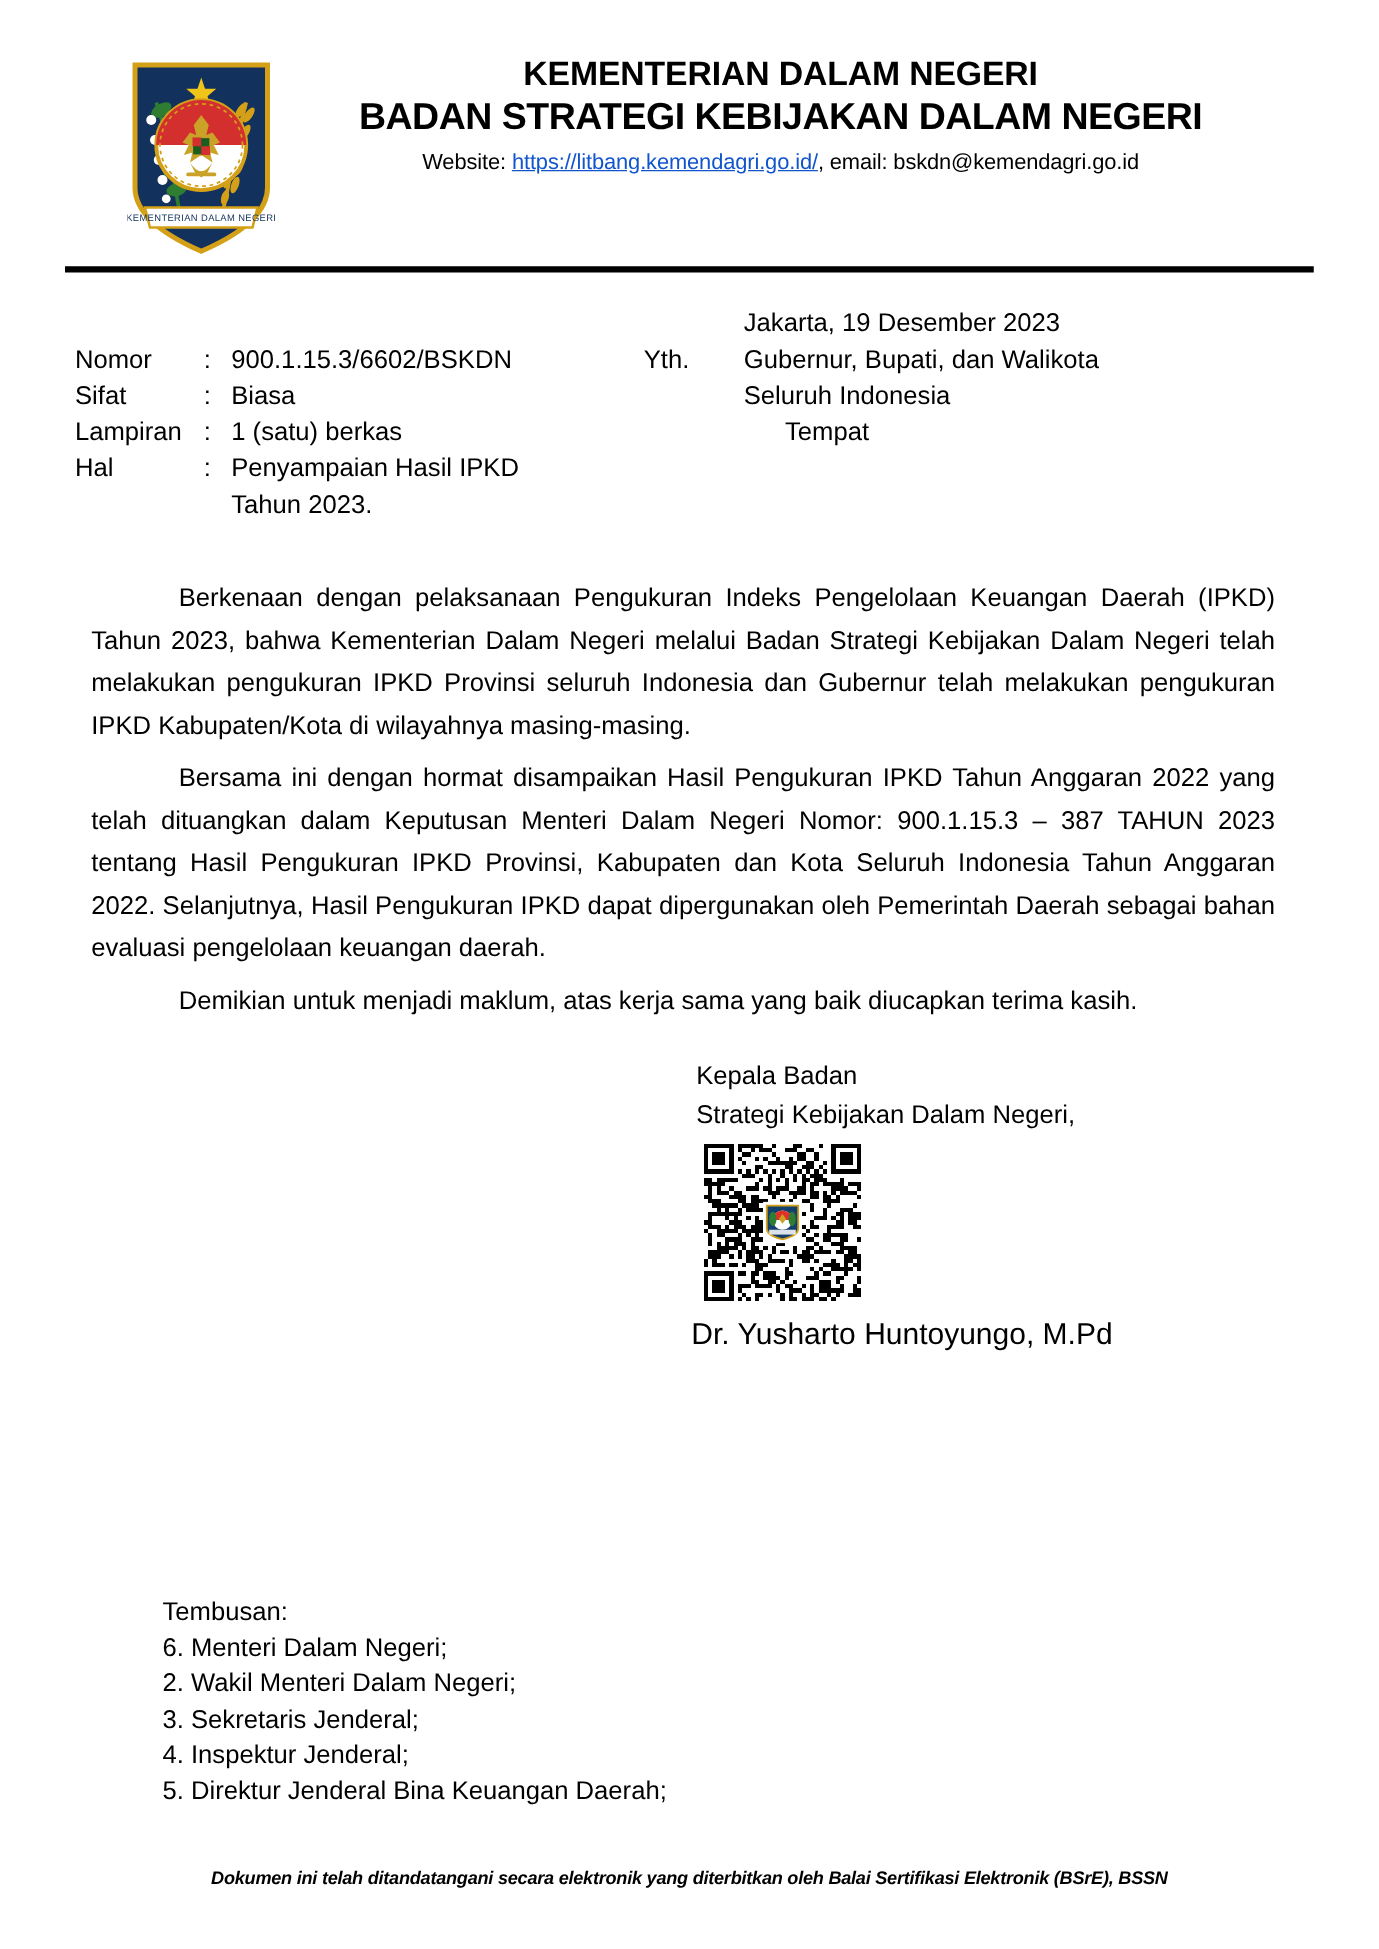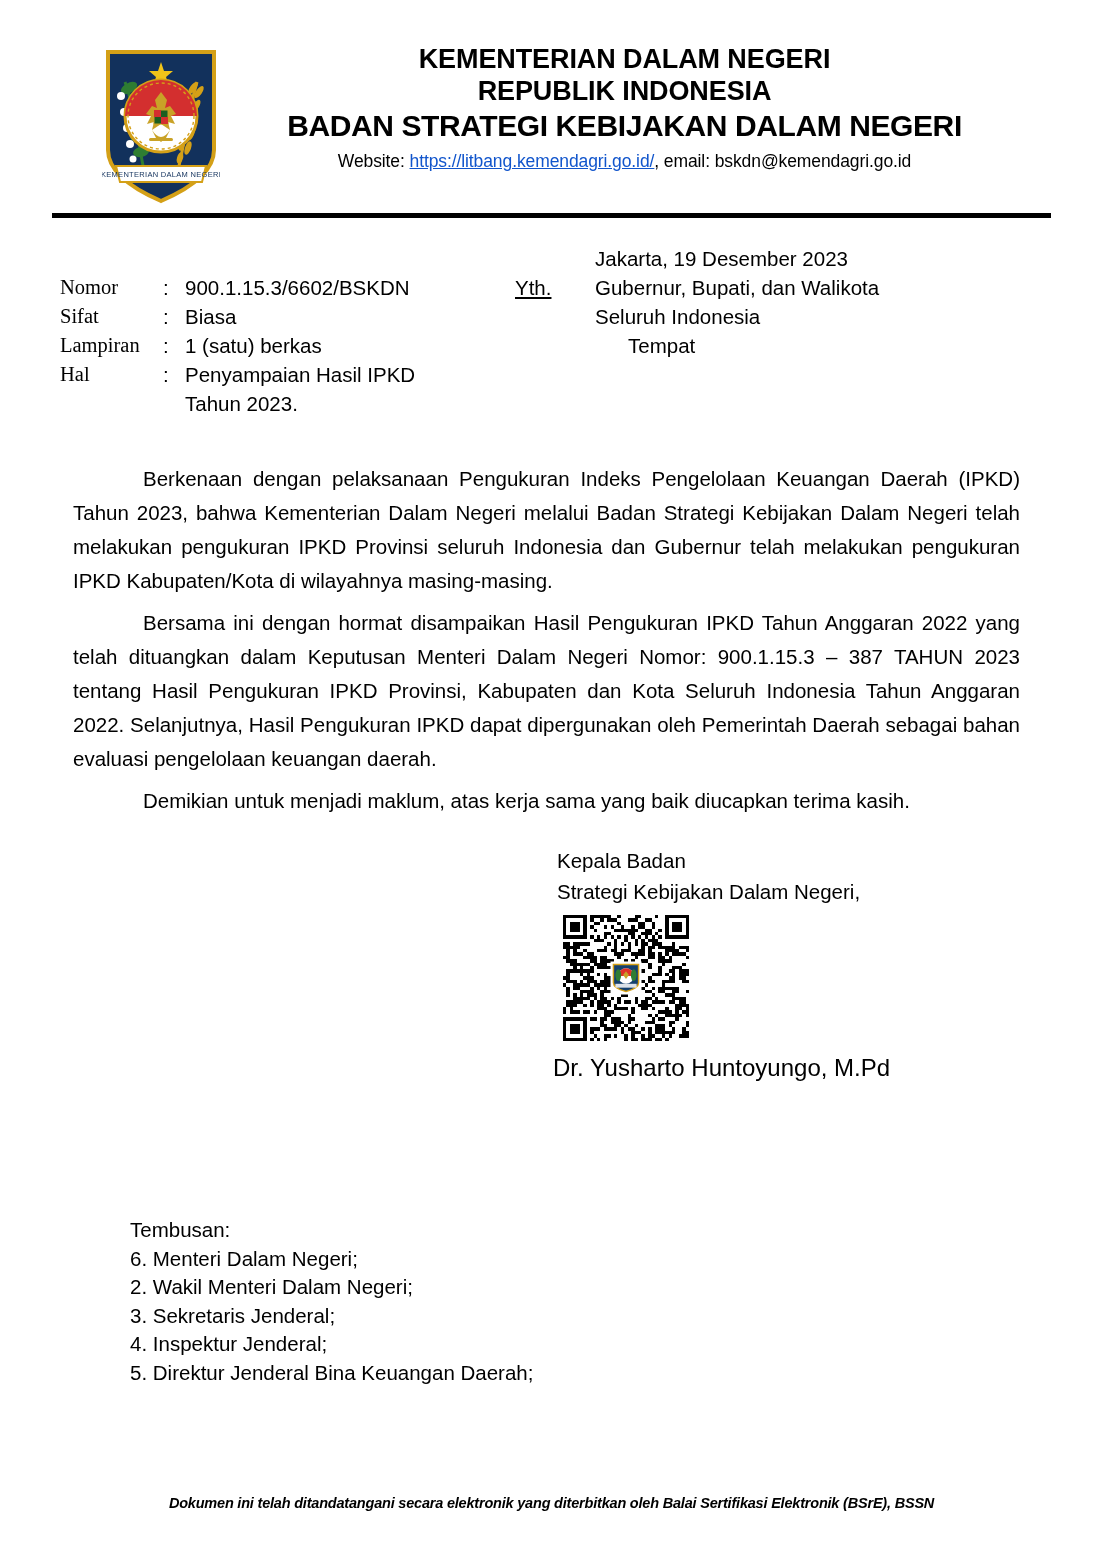--- a/index.html
+++ b/index.html
@@ -73,35 +73,34 @@
     font-size: 20.5px;
     line-height: 29px;
     display: flex;
   }
   .meta-left {
     width: 455px;
     flex: 0 0 455px;
     padding-top: 29px;
   }
   .meta-row { display: flex; }
-  .meta-label { width: 103px; flex: 0 0 103px; font-family: Liberation Serif, serif; }
+  .meta-label { width: 103px; flex: 0 0 103px; }
   .meta-colon { width: 22px; flex: 0 0 22px; }
   .meta-val { flex: 1 1 auto; }
   .meta-cont { padding-left: 125px; }
 
   .meta-right {
     flex: 1 1 auto;
     display: flex;
     position: relative;
   }
   .yth {
     width: 80px;
     flex: 0 0 80px;
     padding-top: 29px;
-    text-decoration: underline;
   }
   .addressee { flex: 1 1 auto; }
   .addressee .indent { padding-left: 33px; }
 
   
   .body-wrap {
     margin: 44px 83px 0 73px;
     font-size: 20.5px;
     line-height: 34px;
   }
@@ -143,21 +142,21 @@
   .sign-name {
     margin-top: 11px;
     margin-left: -4px;
     font-size: 24px;
   }
 
   
   .tembusan {
     position: absolute;
     left: 130px;
-    top: 1216px;
+    top: 1276px;
     font-size: 20.5px;
     line-height: 28.5px;
   }
   .tembusan ol {
     margin: 0;
     padding: 0;
     list-style: none;
   }
   .tembusan li { white-space: nowrap; }
 
@@ -235,21 +234,20 @@
 
       <g>
         <path d="M14 120 L104 120 L100 136 L18 136 Z" fill="#ffffff" stroke="#d4a017" stroke-width="2"></path>
         <text x="59" y="131" font-family="'Liberation Sans', sans-serif" font-size="7.5" fill="#12315c" text-anchor="middle" letter-spacing="0.3">KEMENTERIAN DALAM NEGERI</text>
       </g>
     </svg>
   </div>
 
   <div class="kop-text">
     <div class="kop-line1">KEMENTERIAN DALAM NEGERI</div>
-    <div class="kop-line2">REPUBLIK INDONESIA</div>
     <div class="kop-line3">BADAN STRATEGI KEBIJAKAN DALAM NEGERI</div>
     <div class="kop-addr">
       <div>
         <span>Website: </span><a href="#">https://litbang.kemendagri.go.id/</a><span>, email: bskdn@kemendagri.go.id</span>
       </div>
     </div>
   </div>
 </div>
 <hr class="hr-thick">
 

